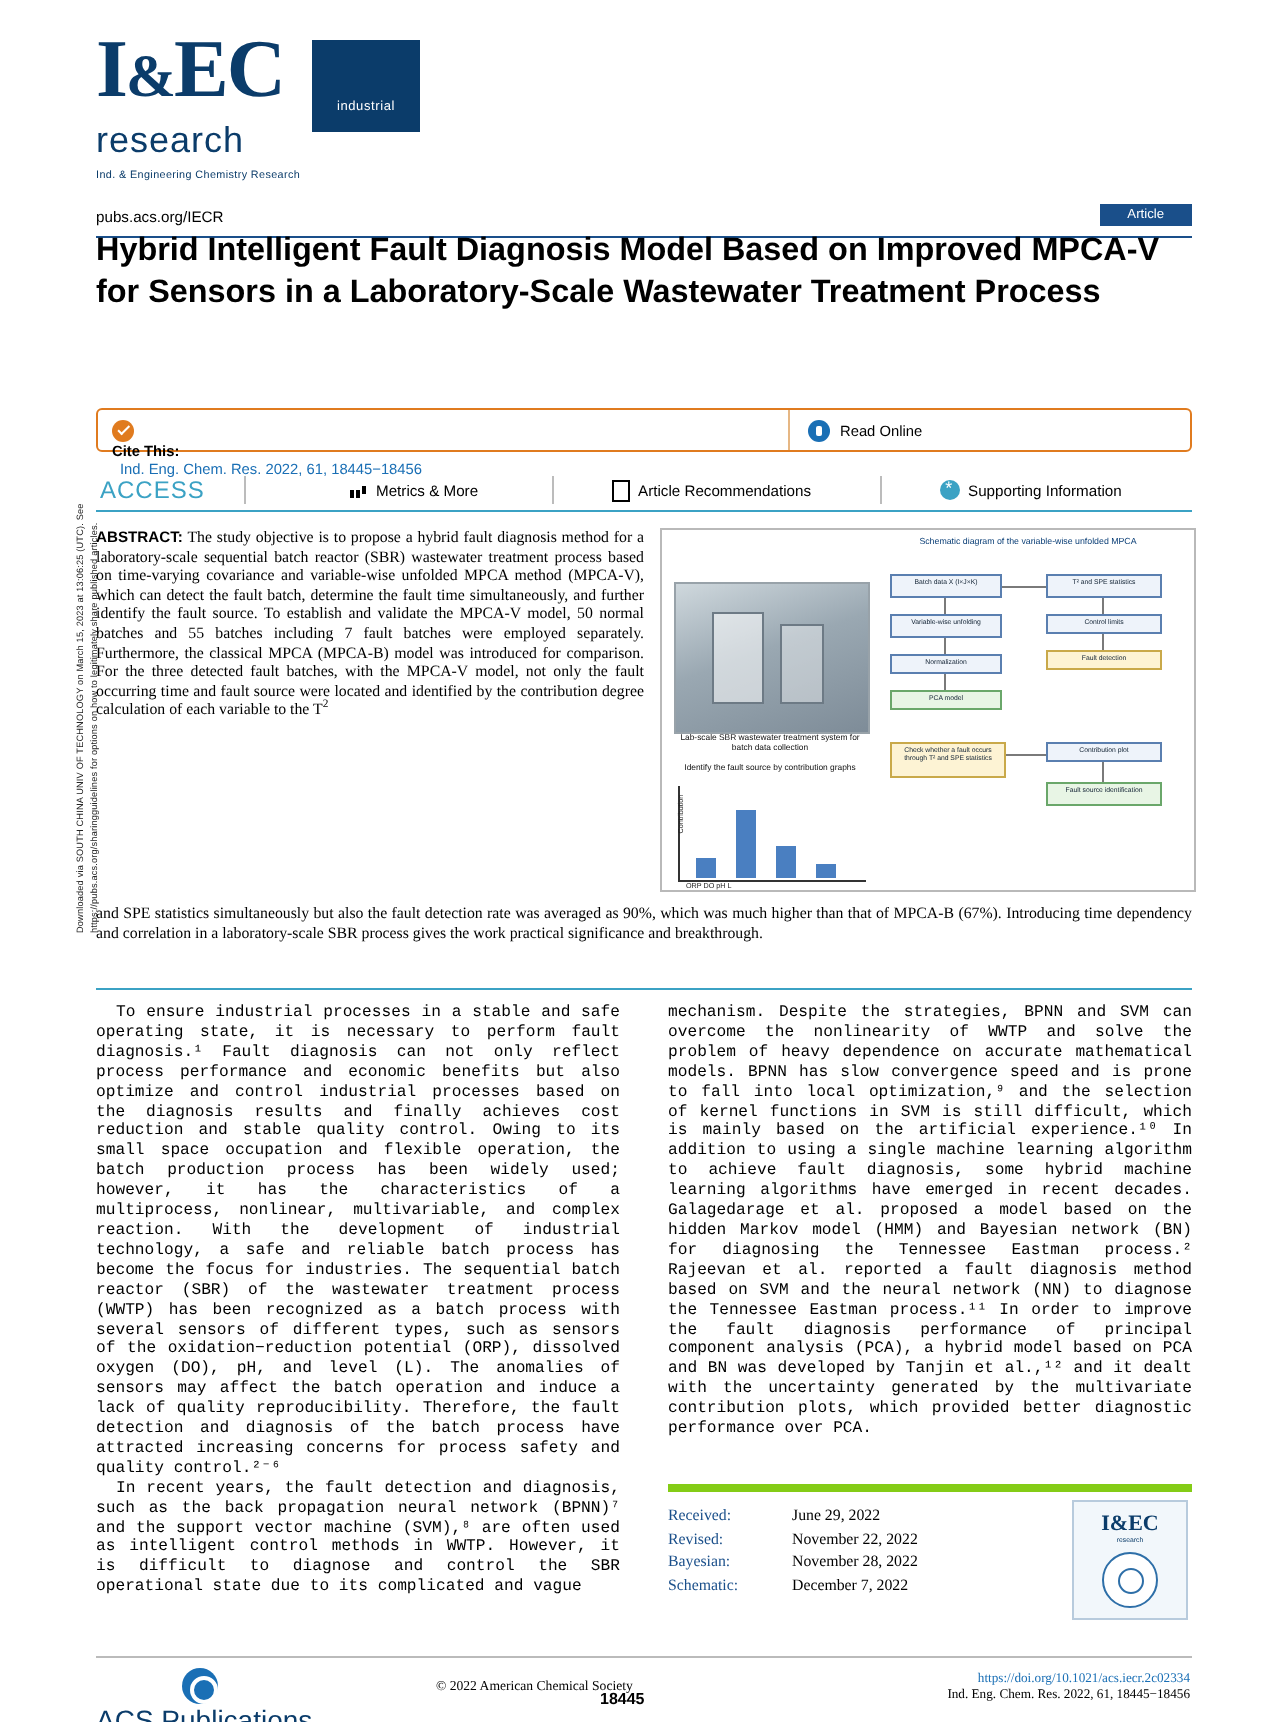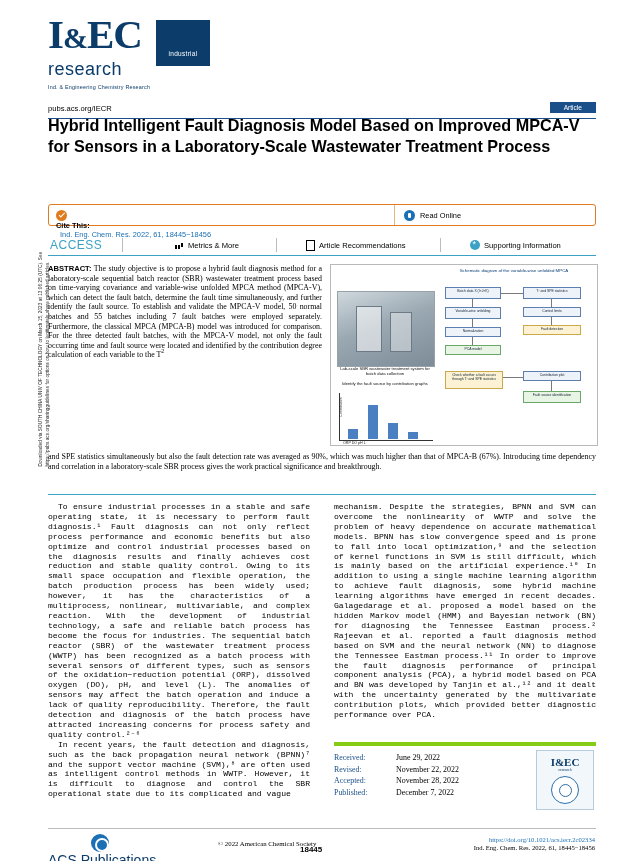--- a/index.html
+++ b/index.html
@@ -671,22 +671,22 @@
   <div class="col-right">
     <div class="body-text">
       <p style="text-indent:0;">mechanism. Despite the strategies, BPNN and SVM can overcome the nonlinearity of WWTP and solve the problem of heavy dependence on accurate mathematical models. BPNN has slow convergence speed and is prone to fall into local optimization,⁹ and the selection of kernel functions in SVM is still difficult, which is mainly based on the artificial experience.¹⁰ In addition to using a single machine learning algorithm to achieve fault diagnosis, some hybrid machine learning algorithms have emerged in recent decades. Galagedarage et al. proposed a model based on the hidden Markov model (HMM) and Bayesian network (BN) for diagnosing the Tennessee Eastman process.² Rajeevan et al. reported a fault diagnosis method based on SVM and the neural network (NN) to diagnose the Tennessee Eastman process.¹¹ In order to improve the fault diagnosis performance of principal component analysis (PCA), a hybrid model based on PCA and BN was developed by Tanjin et al.,¹² and it dealt with the uncertainty generated by the multivariate contribution plots, which provided better diagnostic performance over PCA.</p>
     </div>
   </div>
 
   <div class="recbox">
     <div class="rec-list">
       <div><span class="lbl">Received:</span><span class="val">June 29, 2022</span></div>
       <div><span class="lbl">Revised:</span><span class="val">November 22, 2022</span></div>
-      <div><span class="lbl">Accepted:</span><span class="val">November 28, 2022</span></div>
-      <div><span class="lbl">Published:</span><span class="val">December 7, 2022</span></div>
+      <div><span class="lbl">Bayesian:</span><span class="val">November 28, 2022</span></div>
+      <div><span class="lbl">Schematic:</span><span class="val">December 7, 2022</span></div>
     </div>
     <div class="rec-logo">
       <div class="rec-logo-txt">I&amp;EC</div>
       <div class="rec-logo-sub">research</div>
       <div class="rec-seal"></div>
     </div>
   </div>
 
   <div class="footer-rule"></div>
   <div class="acs-pub">

